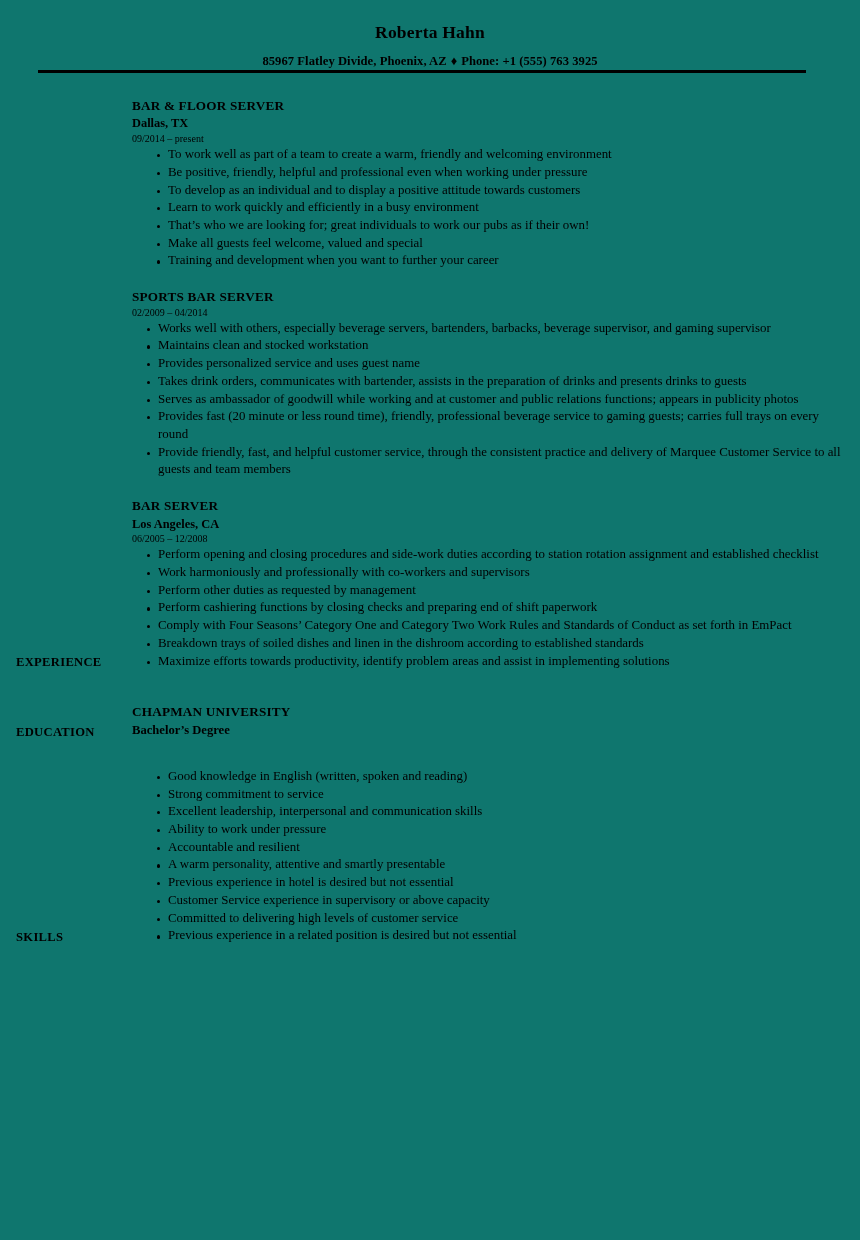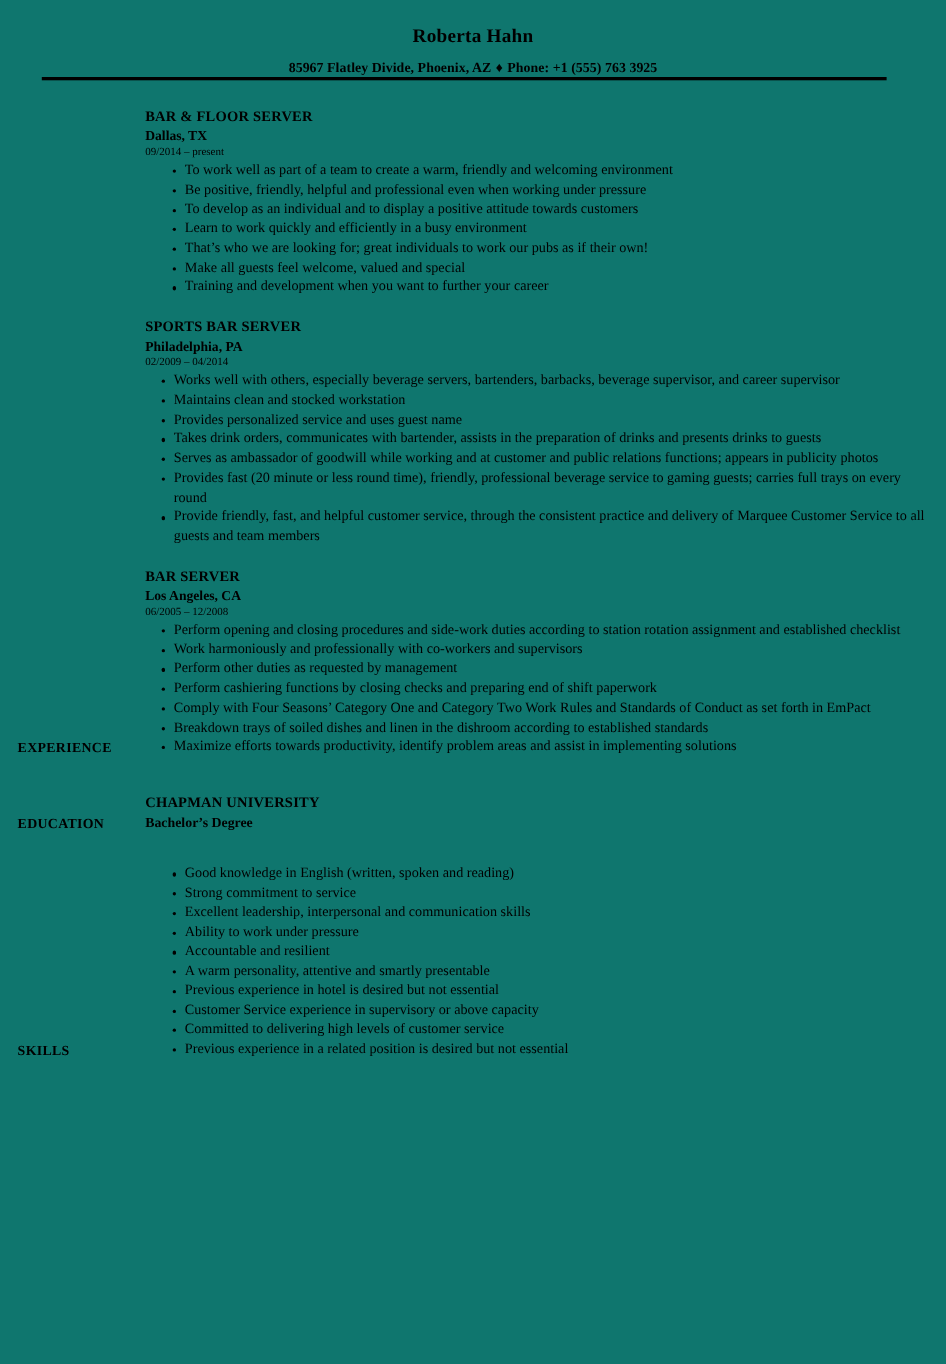--- a/index.html
+++ b/index.html
@@ -167,24 +167,23 @@
           <li>To develop as an individual and to display a positive attitude towards customers</li>
           <li>Learn to work quickly and efficiently in a busy environment</li>
           <li>That’s who we are looking for; great individuals to work our pubs as if their own!</li>
           <li>Make all guests feel welcome, valued and special</li>
           <li>Training and development when you want to further your career</li>
         </ul>
       </div>
 
       <div class="job">
         <div class="job-title">SPORTS BAR SERVER</div>
-        <div class="job-location">Philadelphia, PA</div>
         <div class="job-dates">02/2009 – 04/2014</div>
         <ul class="bullets">
-          <li>Works well with others, especially beverage servers, bartenders, barbacks, beverage supervisor, and career supervisor</li>
+          <li>Works well with others, especially beverage servers, bartenders, barbacks, beverage supervisor, and gaming supervisor</li>
           <li>Maintains clean and stocked workstation</li>
           <li>Provides personalized service and uses guest name</li>
           <li>Takes drink orders, communicates with bartender, assists in the preparation of drinks and presents drinks to guests</li>
           <li>Serves as ambassador of goodwill while working and at customer and public relations functions; appears in publicity photos</li>
           <li>Provides fast (20 minute or less round time), friendly, professional beverage service to gaming guests; carries full trays on every round</li>
           <li>Provide friendly, fast, and helpful customer service, through the consistent practice and delivery of Marquee Customer Service to all guests and team members</li>
         </ul>
       </div>
 
       <div class="job">

